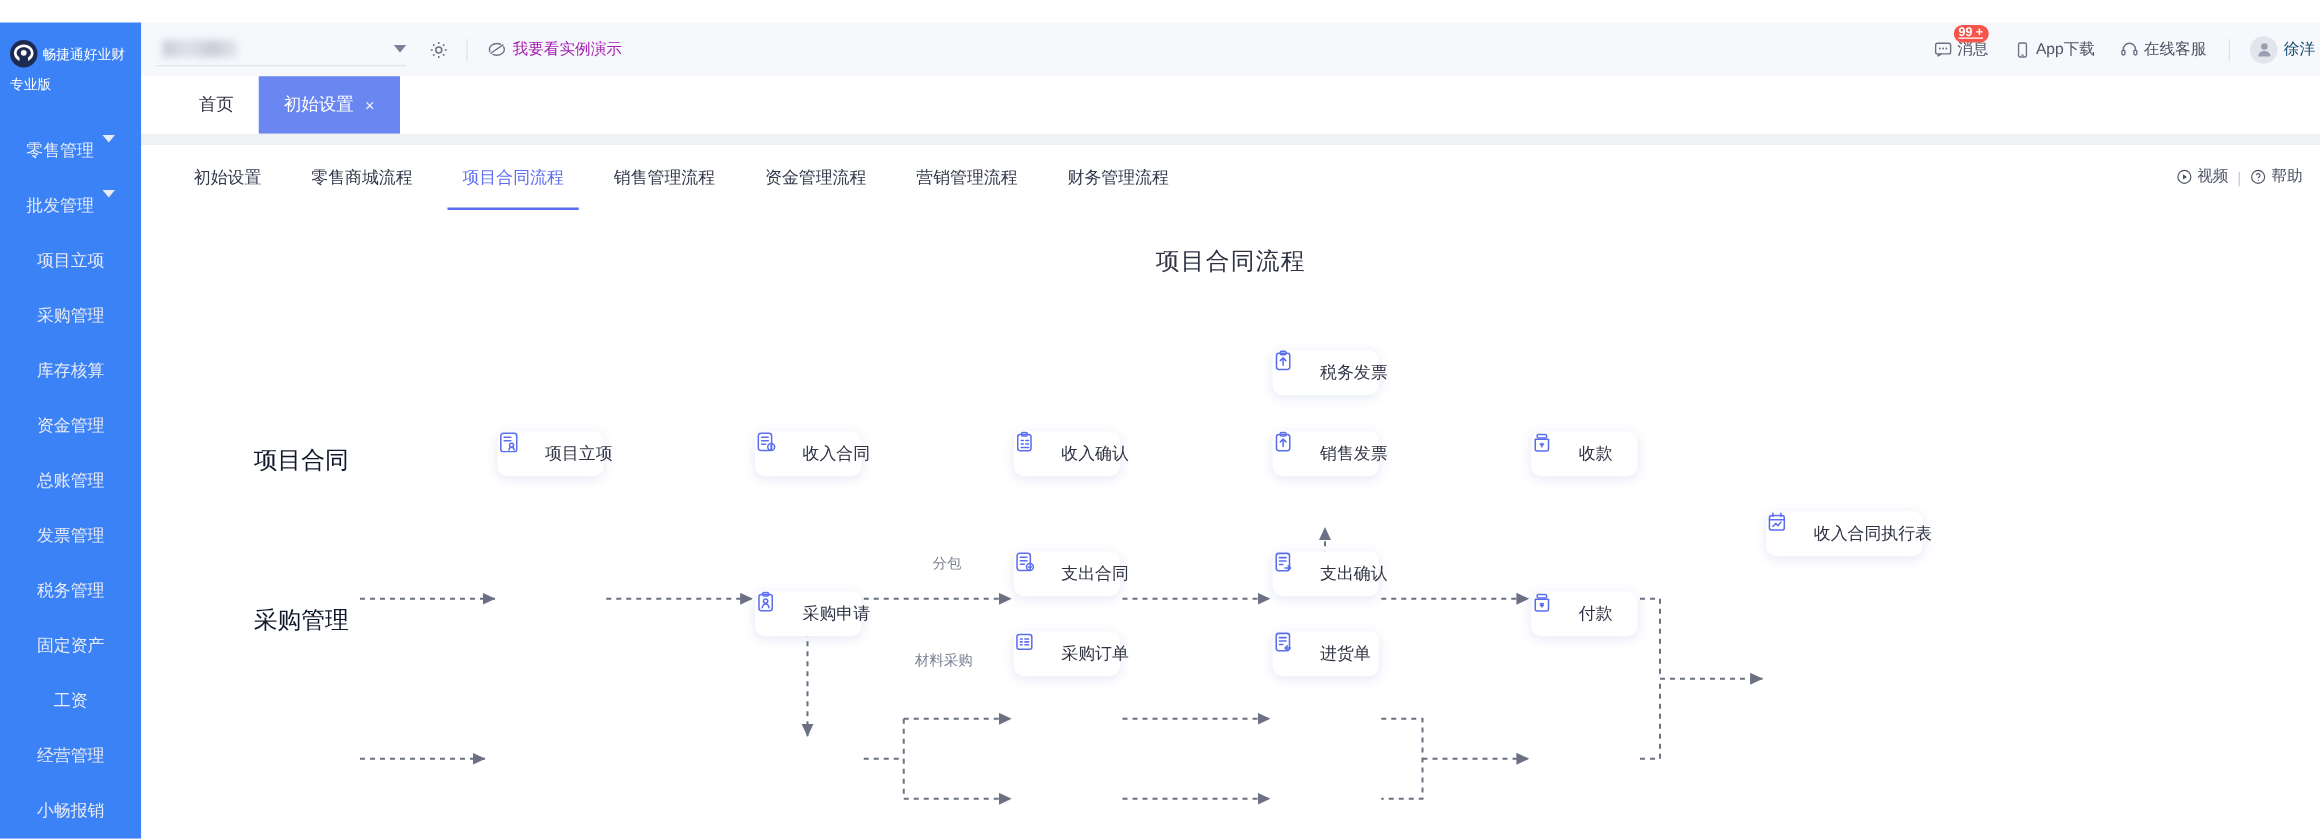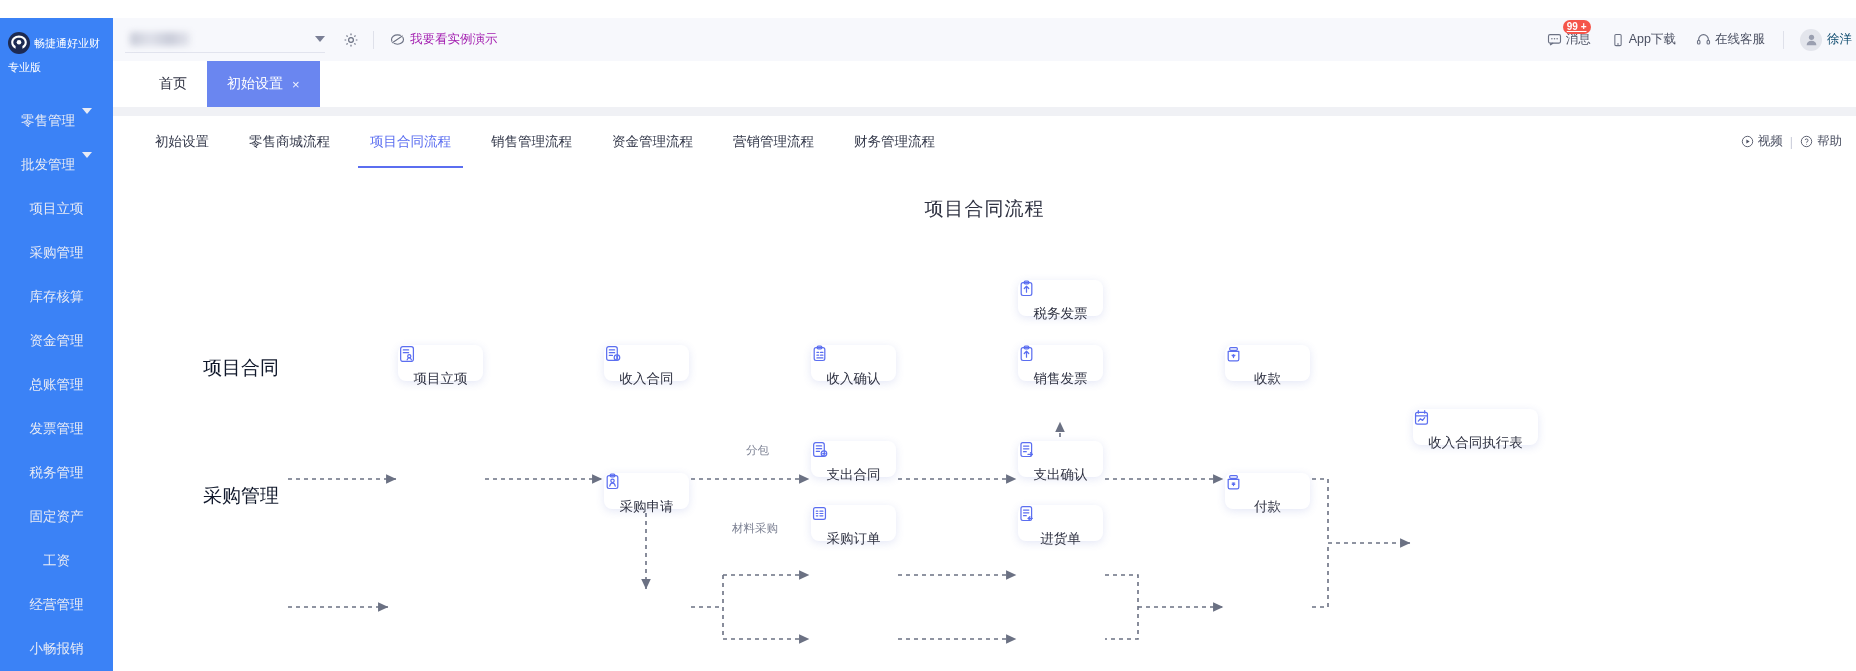--- a/index.html
+++ b/index.html
@@ -123,21 +123,21 @@
   }
 
   
   .canvas { position:absolute; left:0; top:116px; width:1743px; height:439px; }
   .canvas svg { position:absolute; left:0; top:0; }
 
   .node {
     position:absolute; height:36px; background:#ffffff;
     border-radius:8px; box-shadow:0 2px 9px rgba(90,105,200,.16);
     display:flex; align-items:center; padding:0 13px; gap:8px;
-    font-size:13.5px; color:#2f3242; white-space:nowrap; cursor:pointer;flex-direction:column;
+    font-size:13.5px; color:#2f3242; white-space:nowrap; cursor:pointer;
   }
   .node .ico { width:17px;height:17px;flex:0 0 auto;display:flex;align-items:center;justify-content:center; }
   .row-label {
     position:absolute; font-size:19px; color:#0f172a; white-space:nowrap;
   }
   .edge-label {
     position:absolute; font-size:11.5px; color:#7c8193; white-space:nowrap;
   }
 </style>
 </head>

